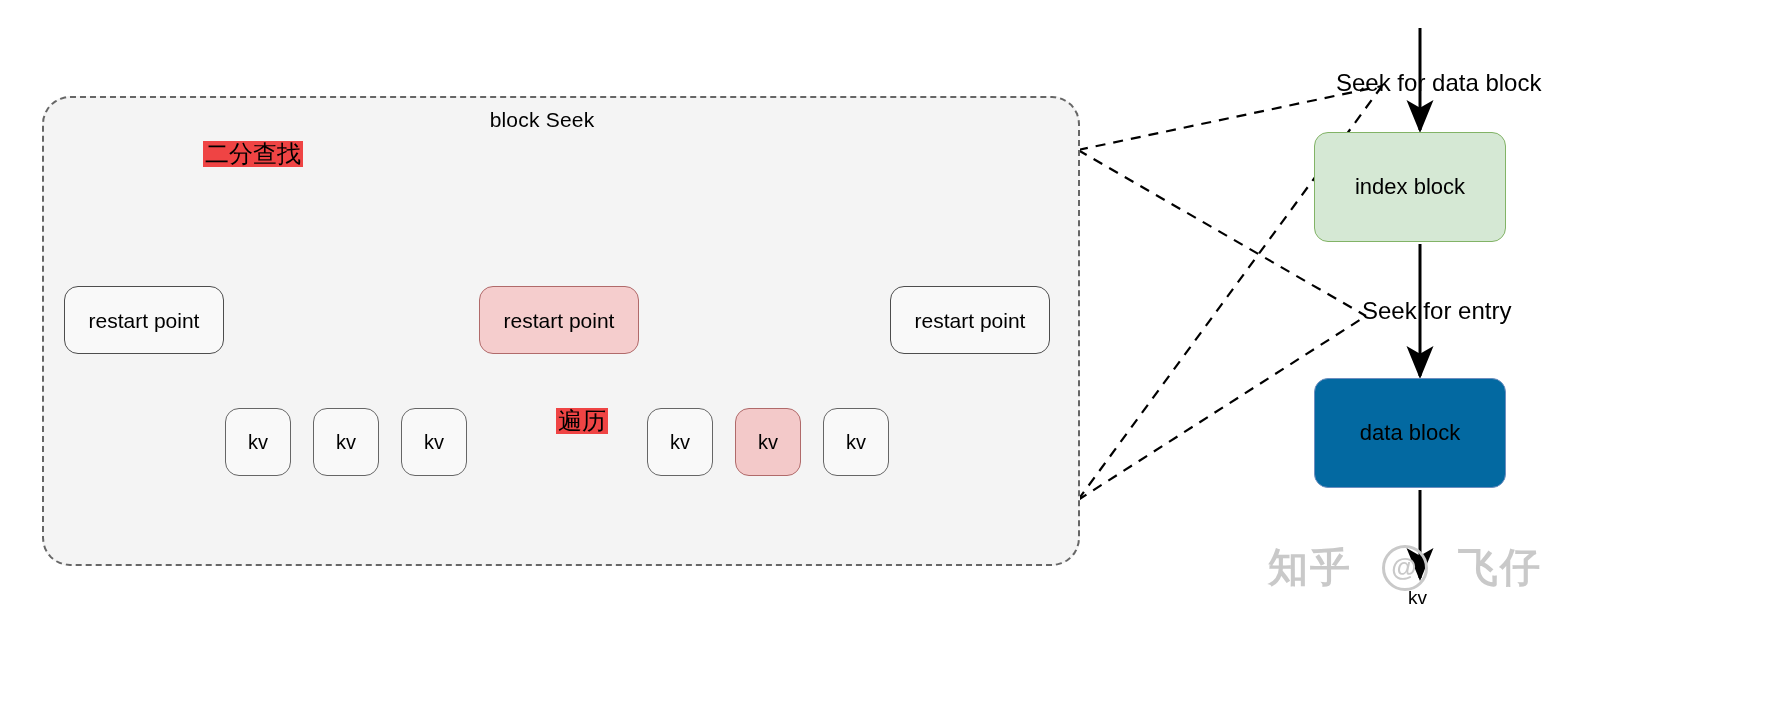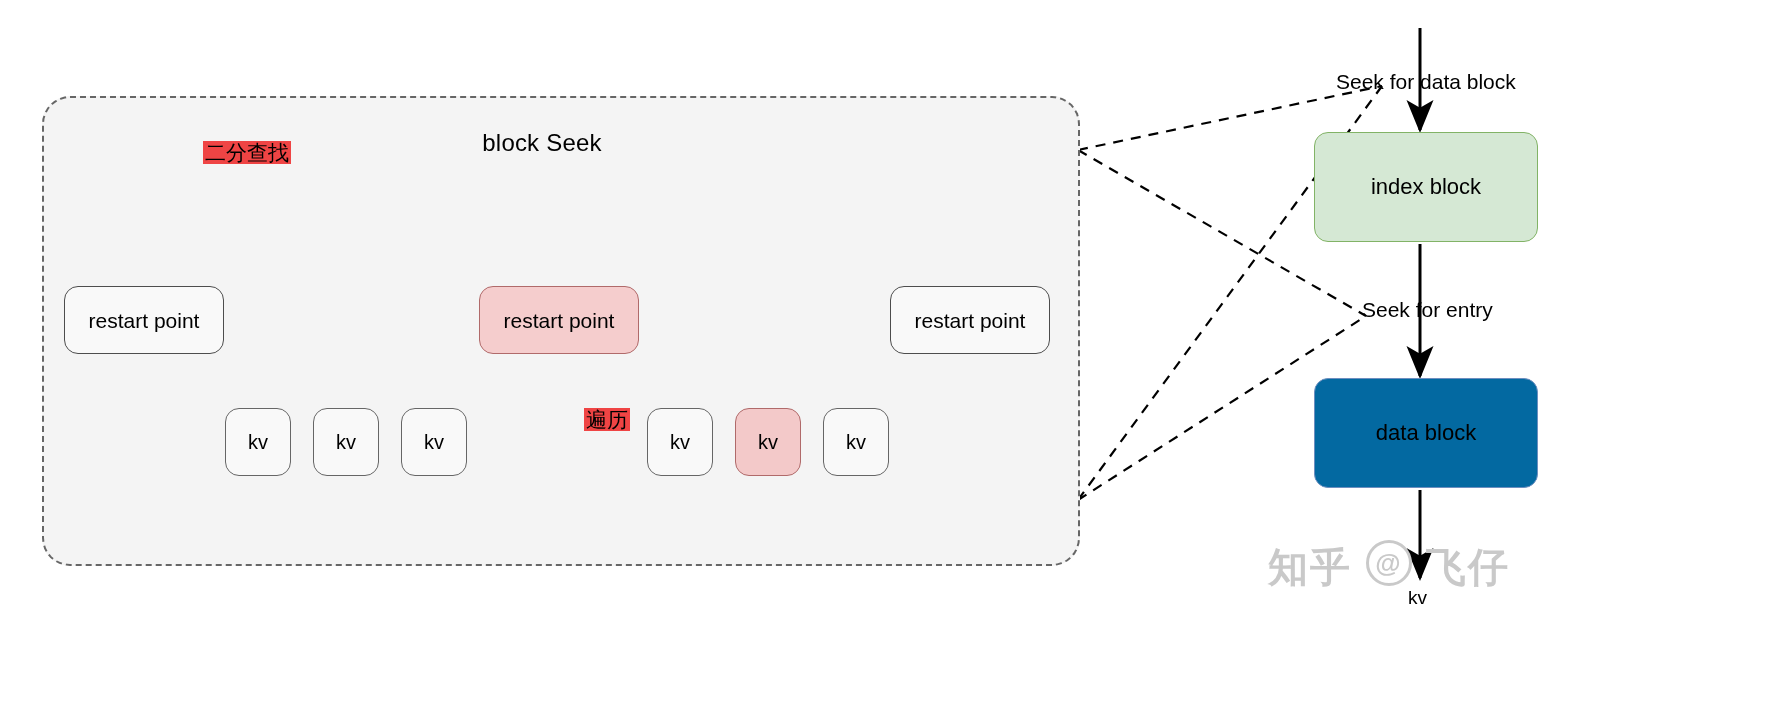--- a/index.html
+++ b/index.html
@@ -39,24 +39,23 @@
     border: 2px dashed #666666;
     border-radius: 28px;
     box-sizing: border-box;
   }
   .panel-title {
     position: absolute;
     left: 0;
     top: 108px;
     width: 1084px;
     text-align: center;
-    font-size: 24px;
+    font-size: 21px;
     color: #000000;
     letter-spacing: .2px;
-    margin-top: 21px;
   }
   
   .node {
     position: absolute;
     box-sizing: border-box;
     display: flex;
     align-items: center;
     justify-content: center;
     border-radius: 14px;
     font-size: 21px;
@@ -80,56 +79,57 @@
     background: #f9f9f9;
     border: 1.6px solid #666666;
     font-size: 20px;
   }
   .node.kv.hl {
     background: #f3c9c9;
     border-color: #b06a6a;
   }
   
   .node.big {
-    width: 224px;
+    width: 192px;
     height: 110px;
     font-size: 22px;
     border-radius: 14px;
   }
   .node.index-blk {
     background: #d5e8d4;
     border: 1.8px solid #82b366;
   }
   .node.data-blk {
     background: #0369a1;
     border: 1.8px solid #6c8ebf;
   }
   
   .flabel {
     position: absolute;
-    font-size: 21px;
+    font-size: 24px;
     color: #000000;
     white-space: nowrap;
     background: #ffffff;
     line-height: 1.1;
     padding: 0 2px;
   }
   .flabel.on-panel {
     background: #ef4444;
   }
   .flabel.plain {
     background: transparent;
   }
   
   .watermark {
     position: absolute;
     left: 1268px;
     top: 540px;
     display: flex;
-    gap: 14px;
+    align-items: center;
+    gap: 30px;
     color: #c9c9c9;
     font-size: 40px;
     font-weight: 700;
     letter-spacing: 2px;
     user-select: none;
   }
   .wm-at {
     display: inline-flex;
     align-items: center;
     justify-content: center;
@@ -183,21 +183,21 @@
   <div class="node rp" style="left:64px; top:286px;">
     <span>restart point</span>
   </div>
   <div class="node rp hl" style="left:479px; top:286px;">
     <span>restart point</span>
   </div>
   <div class="node rp" style="left:890px; top:286px;">
     <span>restart point</span>
   </div>
 
-  <div class="flabel on-panel" style="left:584px; top:408px;">遍历</div>
+  <div class="flabel on-panel" style="left:556px; top:408px;">遍历</div>
 
   <div class="node kv" style="left:225px; top:408px;">
     <span>kv</span>
   </div>
   <div class="node kv" style="left:313px; top:408px;">
     <span>kv</span>
   </div>
   <div class="node kv" style="left:401px; top:408px;">
     <span>kv</span>
   </div>

